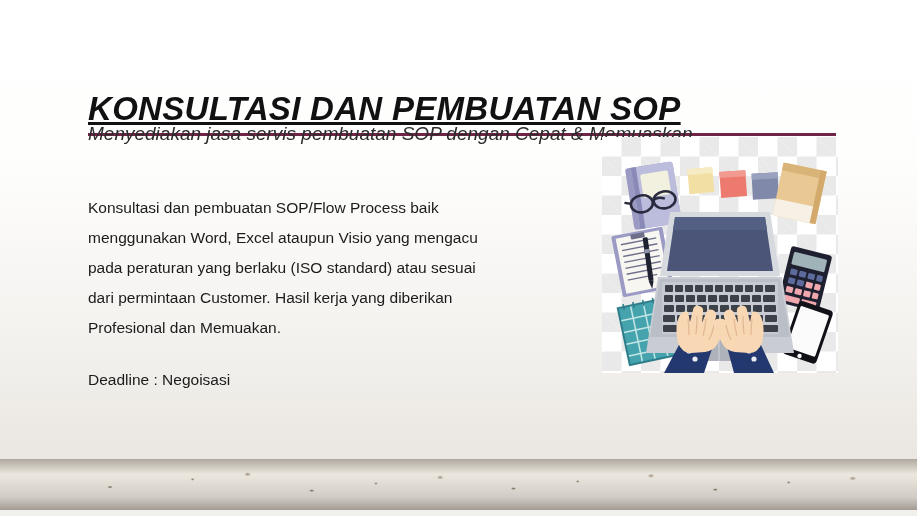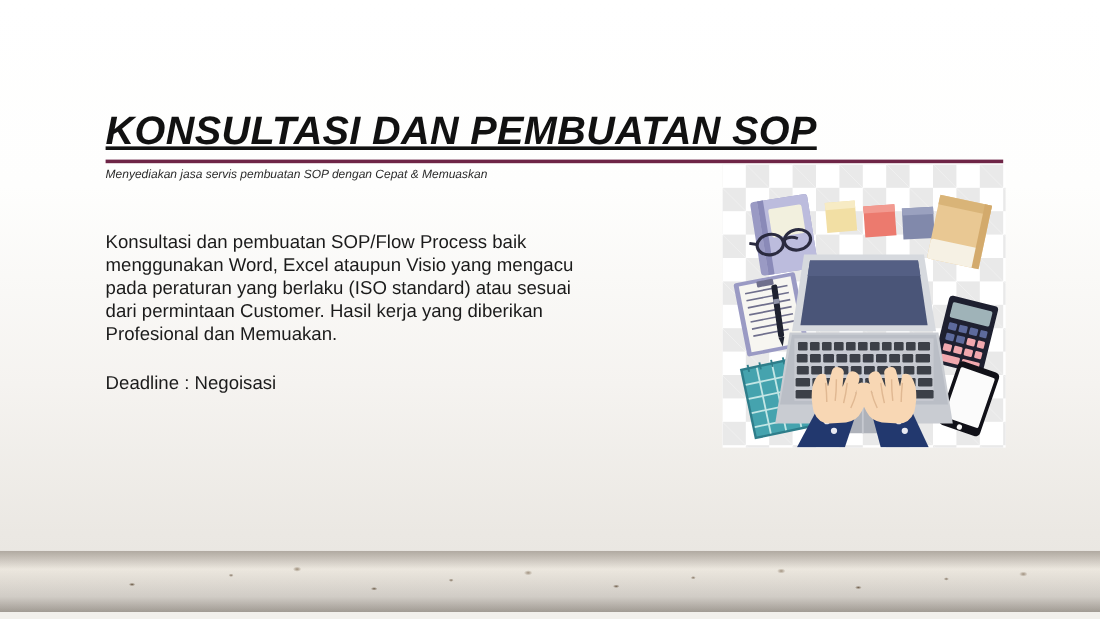--- a/index.html
+++ b/index.html
@@ -47,39 +47,39 @@
     position: absolute;
     left: 0px;
     top: 41px;
     width: 748px;
     height: 3px;
     background: #6e2546;
   }
   .slide-subtitle {
     position: absolute;
     left: 0px;
-    top: 48px;
+    top: 31px;
     margin: 0;
     font-family: "Liberation Sans", sans-serif;
     font-style: italic;
-    font-size: 10px;
+    font-size: 19px;
     font-weight: 500;
     color: #2b2b2b;
     white-space: nowrap;
   }
 
   
   .body-text {
     position: absolute;
     left: 88px;
     top: 193px;
     width: 400px;
     font-family: "Liberation Sans", sans-serif;
     font-size: 15.5px;
-    line-height: 19px;
+    line-height: 30px;
     color: #1b1b1b;
   }
   .body-text p { margin: 0; }
   .body-text p.spaced { margin-top: 21.5px; }
 
   
   .illustration {
     position: absolute;
     left: 602px;
     top: 137px;

